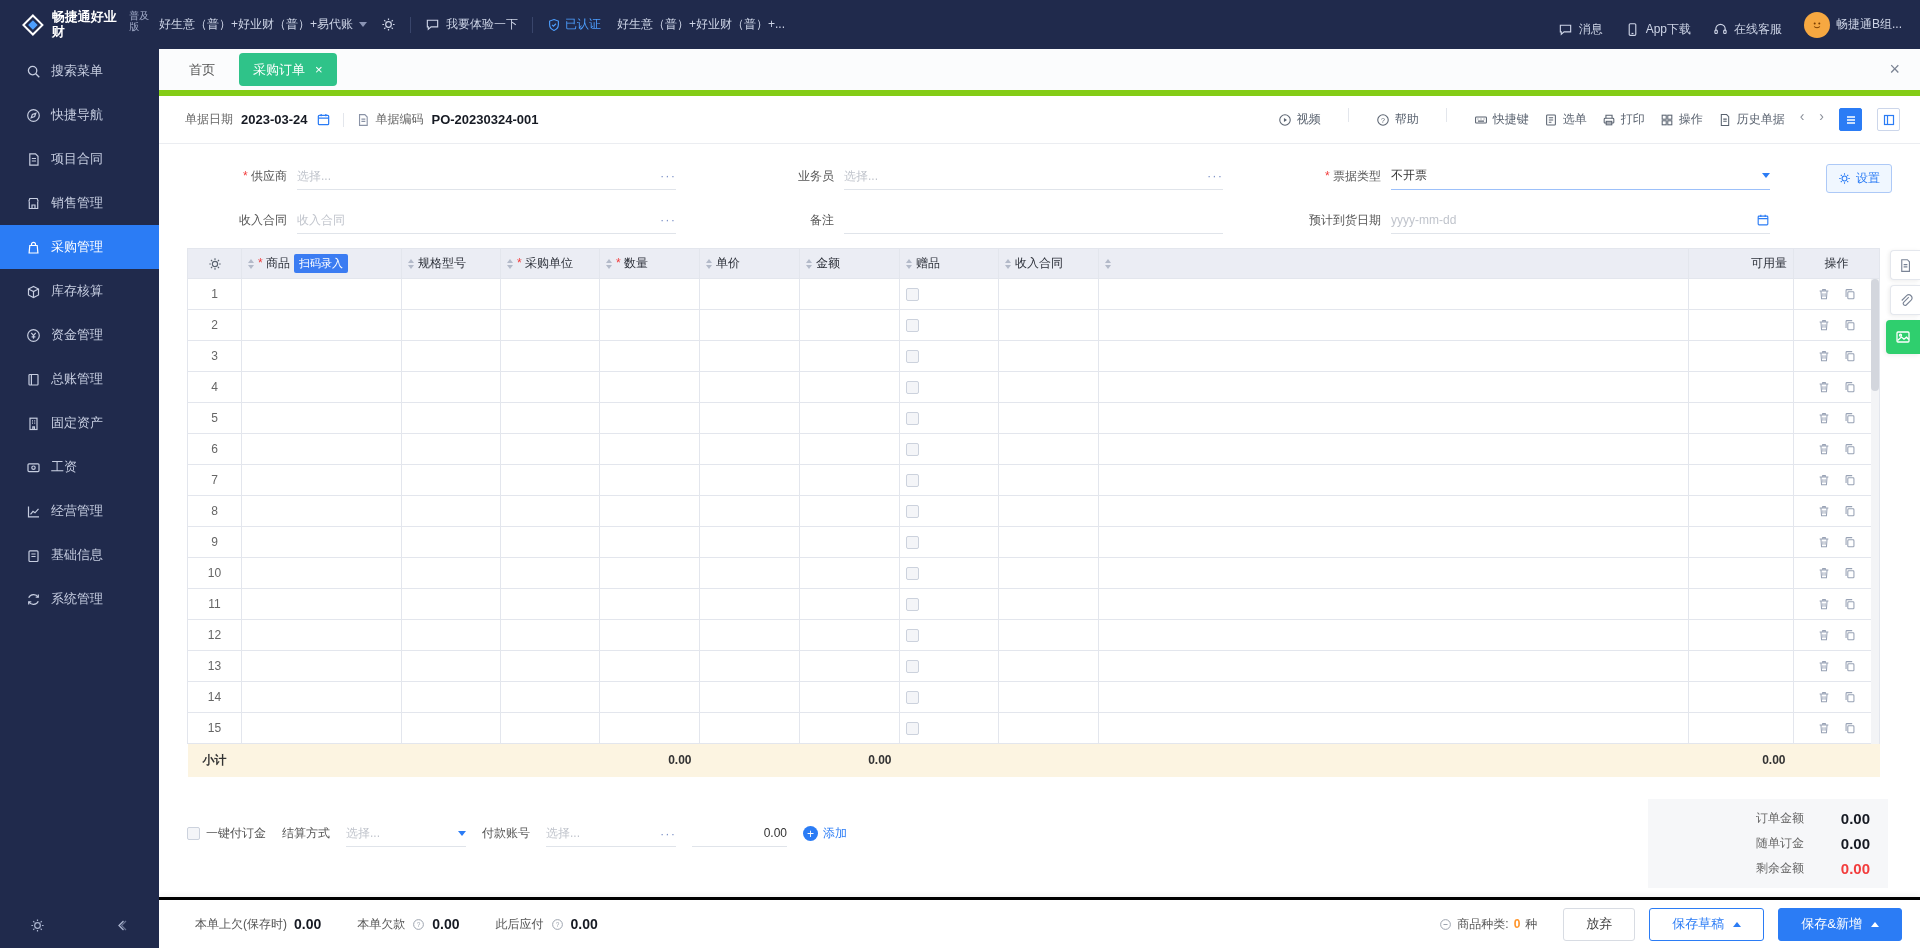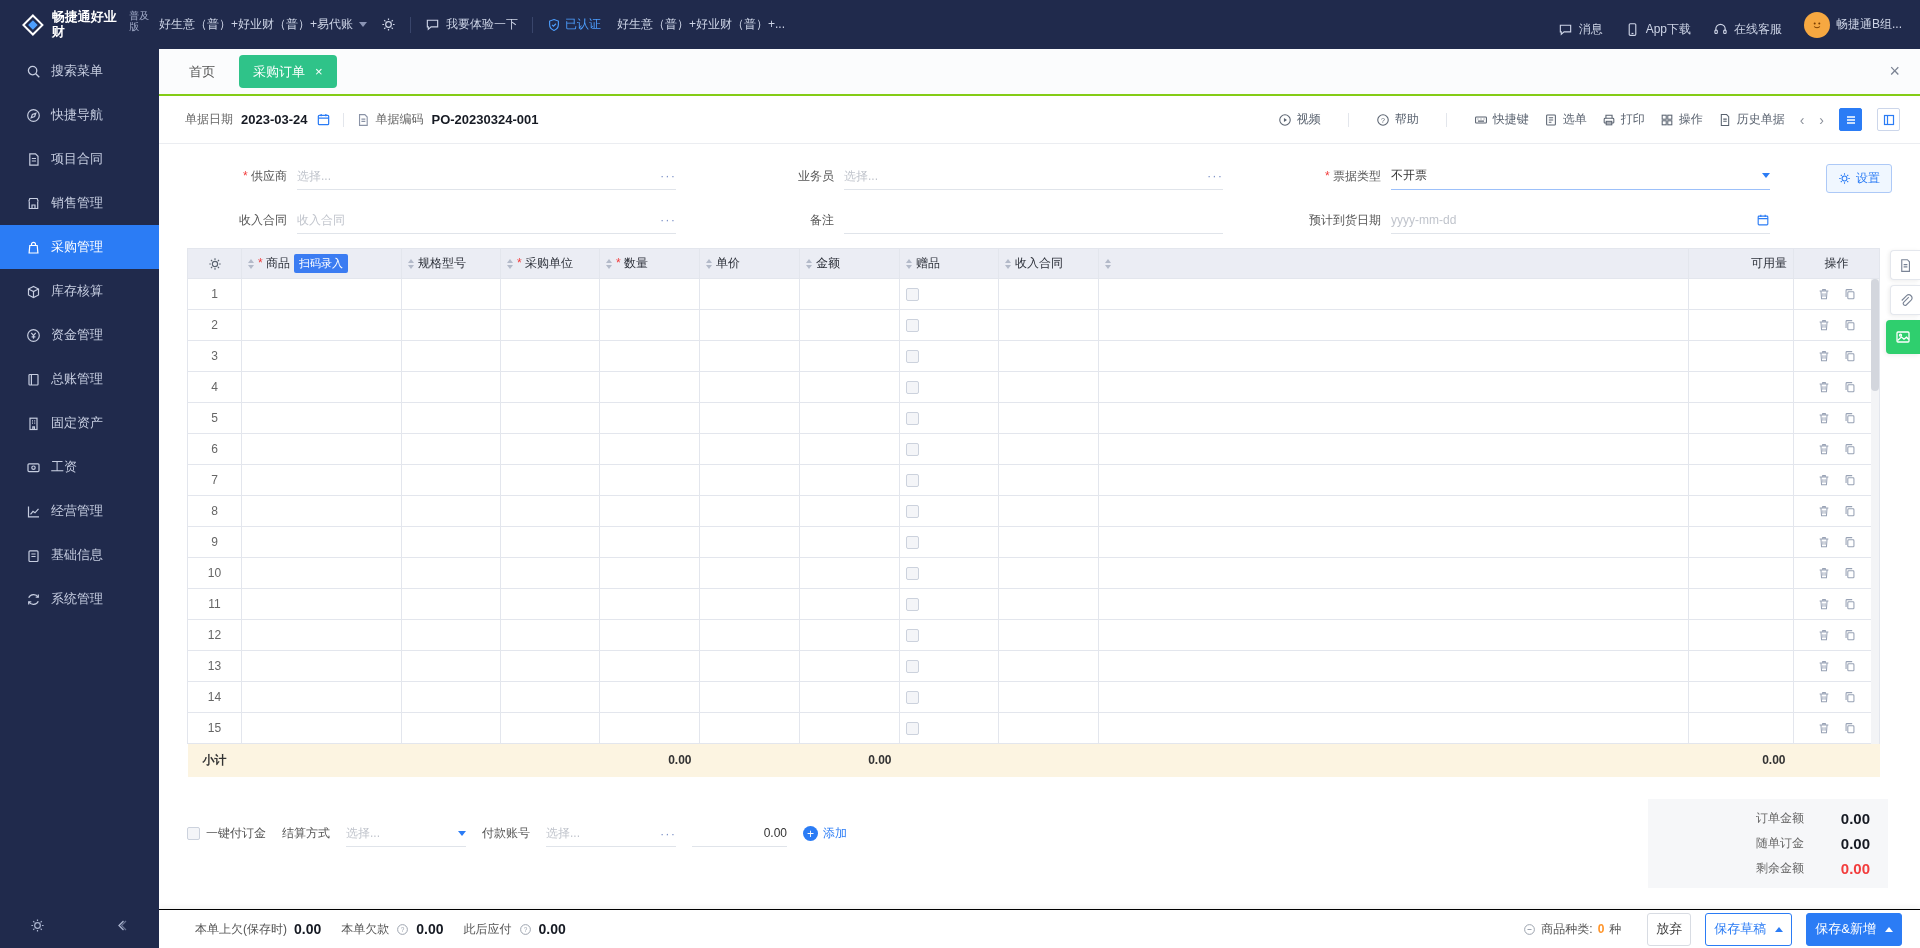--- a/index.html
+++ b/index.html
@@ -22,31 +22,31 @@
 
   
   .sidebar { position:absolute; top:49px; left:0; bottom:0; width:159px; background:#202a4c; display:flex; flex-direction:column; z-index:20; }
   .side-item { height:44px; flex:none; display:flex; align-items:center; gap:10px; padding-left:26px; color:#c6cde0; font-size:13px; cursor:pointer; }
   .side-item.active { background:#2b7cf5; color:#fff; }
   .side-foot { margin-top:auto; height:46px; display:flex; align-items:center; justify-content:space-between; padding:0 30px; color:#aab4cf; }
 
   
   .main { position:absolute; top:49px; left:159px; right:0; bottom:0; background:#fff; display:flex; flex-direction:column; }
 
-  .tabbar { height:47px; flex:none; background:#fbfcfd; border-bottom:2px solid #84cc16; display:flex; align-items:center; padding-left:14px; }
+  .tabbar { height:47px; flex:none; background:#fbfcfd; border-bottom:6px solid #84cc16; display:flex; align-items:center; padding-left:14px; }
   .tab-home { padding:0 16px; font-size:13px; color:#555; cursor:pointer; }
   .tab-active { margin-left:8px; background:#2fc389; color:#fff; height:33px; border-radius:4px; display:flex; align-items:center; gap:10px; padding:0 14px; font-size:13px; cursor:pointer; }
   .tab-x { font-size:13px; line-height:1; cursor:pointer; }
   .tabbar-close { margin-left:auto; margin-right:20px; font-size:18px; color:#7c8494; cursor:pointer; }
 
   .toolbar { height:48px; flex:none; border-bottom:1px solid #ebedf1; display:flex; align-items:center; padding:0 20px; font-size:12px; color:#555; }
   .tl-label { color:#666; margin:0 8px 0 6px; }
   .tl-value { color:#161a23; font-weight:bold; font-size:13px; margin-right:8px; }
   .tl-sep { width:1px; height:14px; background:#e3e6ec; margin:0 12px; }
-  .tl-right { margin-left:auto; display:flex; align-items:center; gap:15px; color:#5a6370; }
+  .tl-right { margin-left:auto; display:flex; gap:15px; color:#5a6370; }
   .tl-act { display:flex; align-items:center; gap:5px; cursor:pointer; }
   .tl-arrow { color:#8a8f99; cursor:pointer; font-size:14px; }
   .vt { width:23px; height:23px; border:1px solid #ccd6ea; border-radius:2px; display:flex; align-items:center; justify-content:center; color:#2b7cf5; cursor:pointer; background:#fff; }
   .vt.active { background:#2b7cf5; border-color:#2b7cf5; color:#fff; }
 
   .page { flex:1; overflow:hidden; display:flex; flex-direction:column; }
 
   
   .form { position:relative; padding:18px 150px 8px 30px; display:flex; flex-direction:column; gap:16px; flex:none; }
   .form-row { display:flex; gap:60px; }
@@ -97,28 +97,28 @@
   .add-link { display:flex; align-items:center; gap:5px; color:#2b7cf5; cursor:pointer; }
   .plus-circle { width:15px; height:15px; border-radius:50%; background:#2b7cf5; color:#fff; display:flex; align-items:center; justify-content:center; font-size:12px; line-height:1; }
   .cb-label { display:flex; align-items:center; gap:6px; cursor:pointer; }
   .totals { width:240px; background:#f6f7f9; padding:11px 18px; display:flex; flex-direction:column; gap:8px; }
   .trow { display:flex; justify-content:flex-end; align-items:center; gap:16px; }
   .tlabel { color:#666; font-size:12px; }
   .tvalue { font-size:15px; font-weight:bold; color:#161a23; min-width:50px; text-align:right; }
   .tvalue.red { color:#f23c3c; }
 
   
-  .bottombar { margin-top:auto; height:39px; flex:none; background:#fff; border-top:1px solid #000000; box-shadow:0 -2px 6px rgba(0,0,0,.05); display:flex; align-items:center; padding:0 18px 0 36px; gap:20px; font-size:12px; color:#555; }
+  .bottombar { margin-top:auto; height:51px; flex:none; background:#fff; border-top:3px solid #000000; box-shadow:0 -2px 6px rgba(0,0,0,.05); display:flex; align-items:center; padding:0 18px 0 36px; gap:36px; font-size:12px; color:#555; }
   .bb-stat { display:flex; align-items:center; gap:7px; white-space:nowrap; }
   .bb-val { font-weight:bold; font-size:14px; color:#161a23; }
   .q-icon { color:#9aa1ad; display:inline-flex; }
   .bb-right { margin-left:auto; display:flex; align-items:center; gap:14px; }
   .sku { display:flex; align-items:center; gap:5px; color:#555; margin-right:12px; }
   .sku-count { color:#ff9429; font-weight:bold; }
-  .btn { height:33px; border-radius:3px; font-size:13px; display:inline-flex; align-items:center; justify-content:center; padding:0 8px; cursor:pointer; gap:9px; }
+  .btn { height:33px; border-radius:3px; font-size:13px; display:inline-flex; align-items:center; justify-content:center; padding:0 22px; cursor:pointer; gap:9px; }
   .btn-plain { background:#fff; border:1px solid #d8dce3; color:#444; }
   .btn-outline { background:#fff; border:1px solid #2b7cf5; color:#2b7cf5; }
   .btn-primary { background:#2b7cf5; border:1px solid #2b7cf5; color:#fff; }
   .chev-up-s { width:0; height:0; border-left:4px solid transparent; border-right:4px solid transparent; border-bottom:5px solid currentColor; }
 
   
   .float-tools { position:absolute; right:0; top:250px; display:flex; flex-direction:column; align-items:flex-end; gap:5px; z-index:40; }
   .ft-btn { width:30px; height:30px; background:#fff; border:1px solid #e4e7ed; border-right:none; border-radius:4px 0 0 4px; display:flex; align-items:center; justify-content:center; color:#7a8496; box-shadow:-1px 1px 4px rgba(0,0,0,.08); cursor:pointer; }
   .ft-btn.green { width:34px; height:34px; background:#2fcf6e; color:#fff; border:none; }
 </style>

